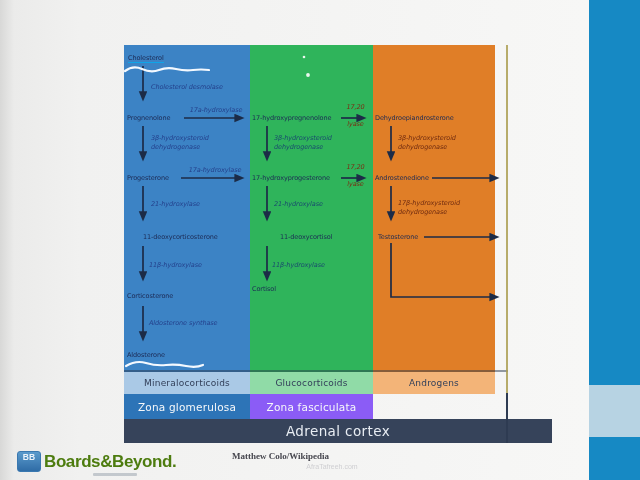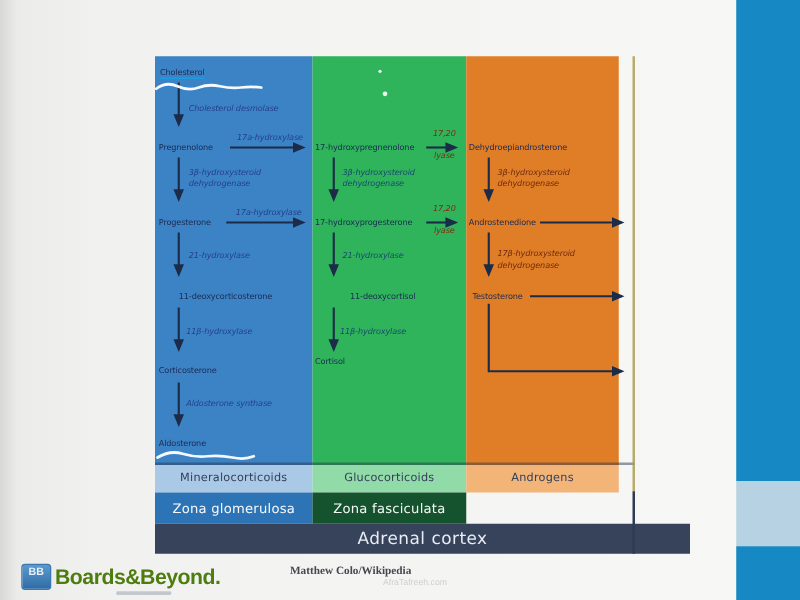--- a/index.html
+++ b/index.html
@@ -77,21 +77,21 @@
   <div class="band class" style="left: 250px; width: 123px; background: rgb(144, 219, 167);">
       <span>Glucocorticoids</span>
     </div>
   <div class="band class" style="left: 373px; width: 122px; background: rgb(243, 180, 120);">
       <span>Androgens</span>
     </div>
 
   <div class="band zona" style="left: 124px; width: 126px; background: rgb(45, 116, 183);">
       <span>Zona glomerulosa</span>
     </div>
-  <div class="band zona" style="left: 250px; width: 123px; background: #14532d;">
+  <div class="band zona" style="left: 250px; width: 123px; background: #8b5cf6;">
       <span>Zona fasciculata</span>
     </div>
 
   <div class="band footer">
       <span>Adrenal cortex</span>
     </div>
 
   <div class="guide-y"></div>
   <div class="guide-d"></div>
 

